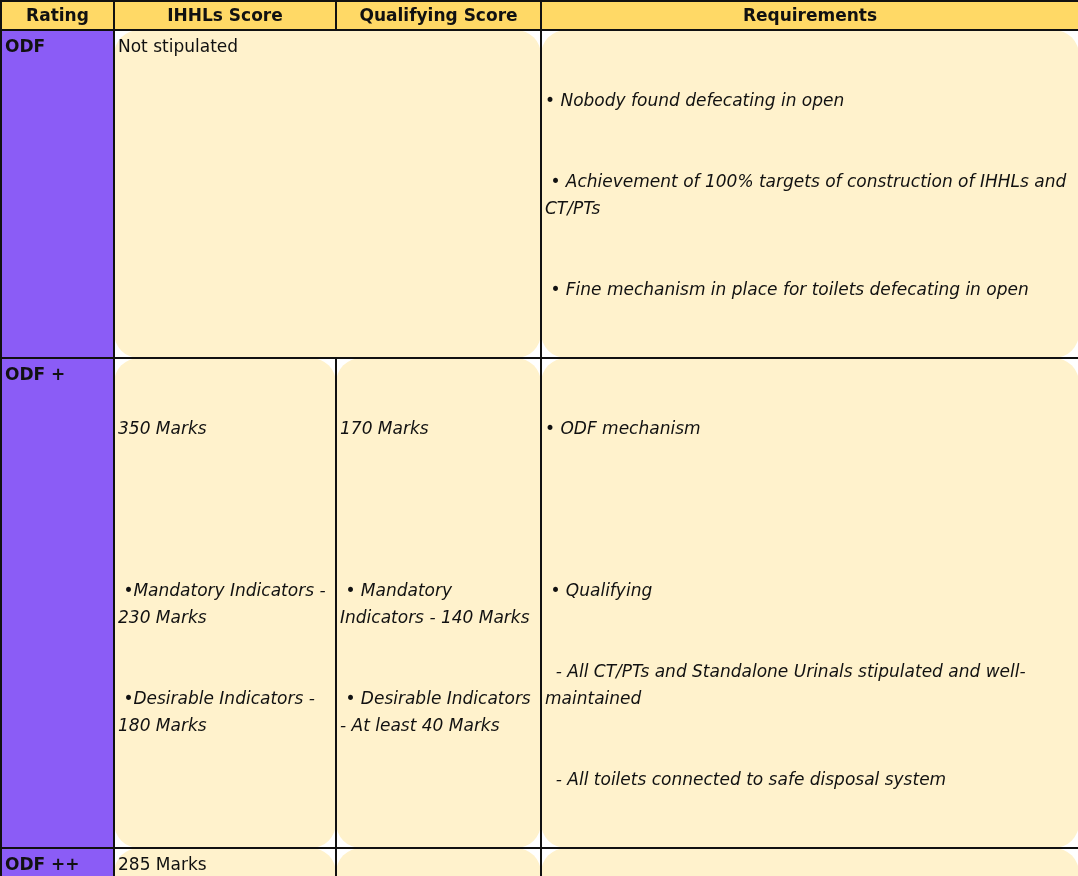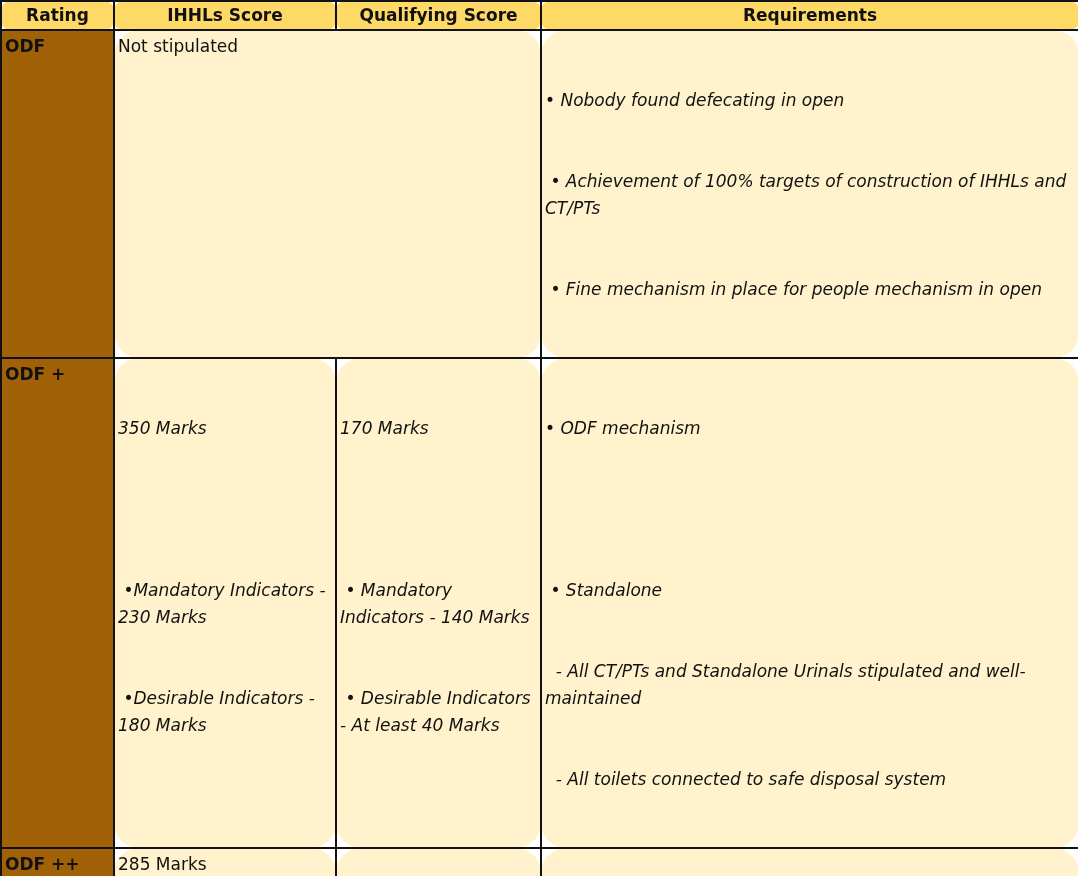--- a/index.html
+++ b/index.html
@@ -21,24 +21,23 @@
     white-space: pre-wrap;
     word-wrap: break-word;
   }
   th {
     background: #FFD966;
     font-weight: bold;
     text-align: center;
     vertical-align: middle;
     padding: 0 3px;
     height: 27px;
-    border-radius: 9px;
   }
   td.rating {
-    background: #a16207;
+    background: #8b5cf6;
     font-weight: bold;
   }
   td.cell { background: #FFF2CC; border-radius: 25px; }
   .line { display: block; font-style: italic; }
   .blank { display: block; height: 27px; }
 </style>
 </head>
 <body>
 
 <table>
@@ -57,42 +56,42 @@
     </tr>
   </thead>
   <tbody>
 
     <tr style="height:135px">
       <td class="rating">ODF</td>
       <td class="cell" colspan="2">Not stipulated</td>
       <td class="cell">
         <span class="line">• Nobody found defecating in open</span>
         <span class="line"> • Achievement of 100% targets of construction of IHHLs and CT/PTs</span>
-        <span class="line"> • Fine mechanism in place for people mechanism in open</span>
+        <span class="line"> • Fine mechanism in place for toilets defecating in open</span>
       </td>
     </tr>
 
     <tr style="height:189px">
       <td class="rating">ODF +</td>
       <td class="cell">
         <span class="line">350 Marks</span>
         <span class="blank"></span>
         <span class="line"> •Mandatory Indicators - 230 Marks</span>
         <span class="line"> •Desirable Indicators - 180 Marks</span>
       </td>
       <td class="cell">
         <span class="line">170 Marks</span>
         <span class="blank"></span>
         <span class="line"> • Mandatory Indicators - 140 Marks</span>
         <span class="line"> • Desirable Indicators - At least 40 Marks</span>
       </td>
       <td class="cell">
         <span class="line">• ODF mechanism</span>
         <span class="blank"></span>
-        <span class="line"> • Standalone</span>
+        <span class="line"> • Qualifying</span>
         <span class="line">  - All CT/PTs and Standalone Urinals stipulated and well-maintained</span>
         <span class="line">  - All toilets connected to safe disposal system</span>
       </td>
     </tr>
 
     <tr style="height:189px">
       <td class="rating">ODF ++</td>
       <td class="cell">285 Marks</td>
       <td class="cell">
         

